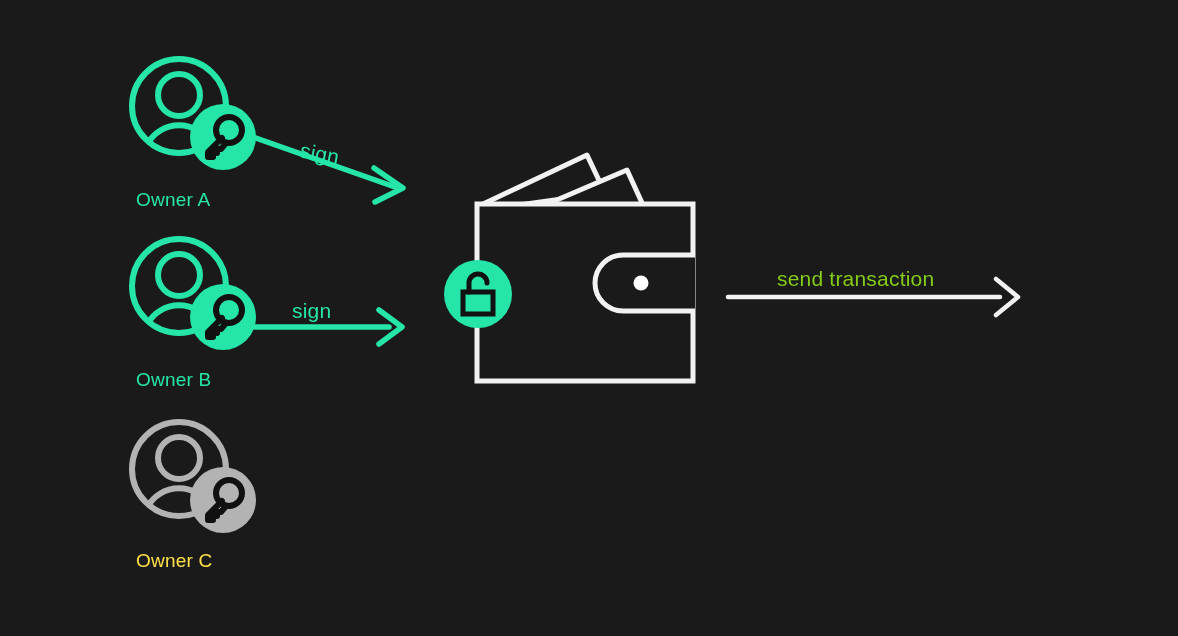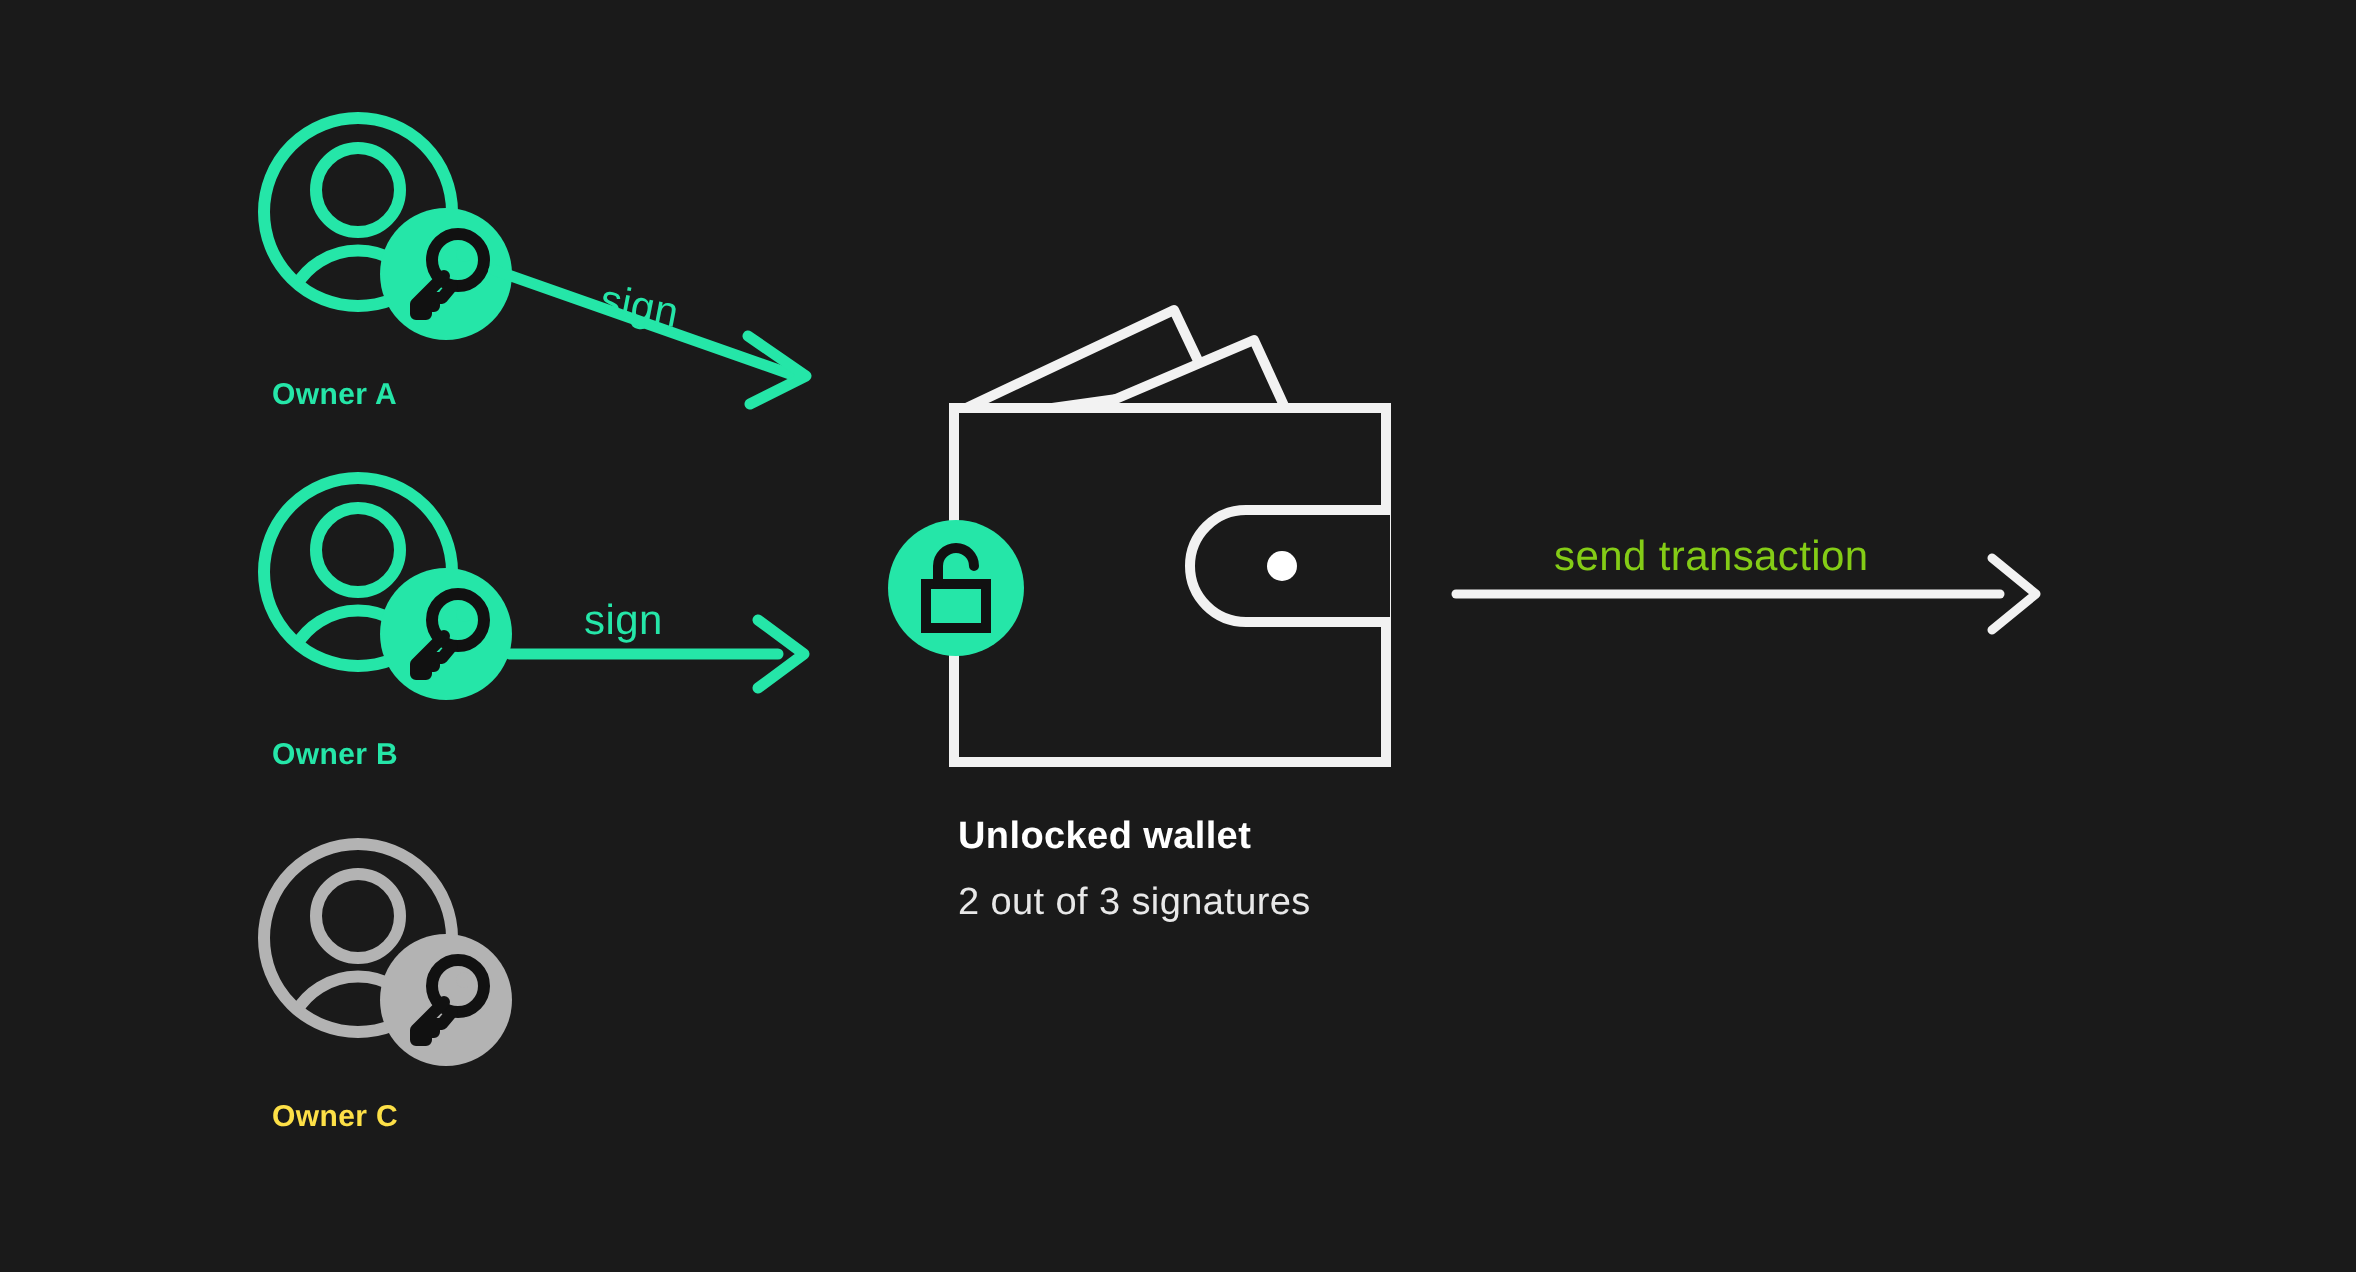--- a/index.html
+++ b/index.html
@@ -15,22 +15,22 @@
     width: 1178px;
     height: 636px;
     background: #1a1a1a;
     overflow: hidden;
   }
   .owner-block {
     position: absolute;
   }
   .owner-label {
     position: absolute;
-    font-size: 15px;
-    font-weight: bold;
+    font-size: 19px;
+    font-weight: normal;
     letter-spacing: 0.2px;
     white-space: nowrap;
   }
   .label-active { color: #25e6a8; }
   .label-inactive { color: #fde047; }
 
   .sign-label {
     position: absolute;
     font-size: 21px;
     color: #25e6a8;
@@ -141,22 +141,20 @@
   </svg>
 
   <svg class="svg-abs" style="left:444px; top:260px;" width="68" height="68" viewBox="0 0 68 68">
     <circle cx="34" cy="34" r="34" fill="#25e6a8"></circle>
     <g>
       <rect x="19" y="32" width="30" height="22" fill="none" stroke="#111111" stroke-width="5"></rect>
       <path d="M25 32 L25 23 A9 9 0 0 1 43 23" fill="none" stroke="#111111" stroke-width="5" stroke-linecap="round"></path>
     </g>
   </svg>
 
-  <div class="wallet-title" style="left:479px; top:408px;">Unlocked wallet</div>
-  <div class="wallet-sub" style="left:479px; top:441px;">2 out of 3 signatures</div>
 
   <svg class="svg-abs" style="left:728px; top:275px;" width="295" height="44" viewBox="0 0 295 44">
     <line x1="0" y1="22" x2="272" y2="22" stroke="#f2f2f2" stroke-width="4.5" stroke-linecap="round"></line>
     <polyline points="268,4 290,22 268,40" fill="none" stroke="#f2f2f2" stroke-width="4.5" stroke-linecap="round" stroke-linejoin="round"></polyline>
   </svg>
   <div class="send-label" style="left:777px; top:267px;">send transaction</div>
 
 </div>
 
 </body></html>

